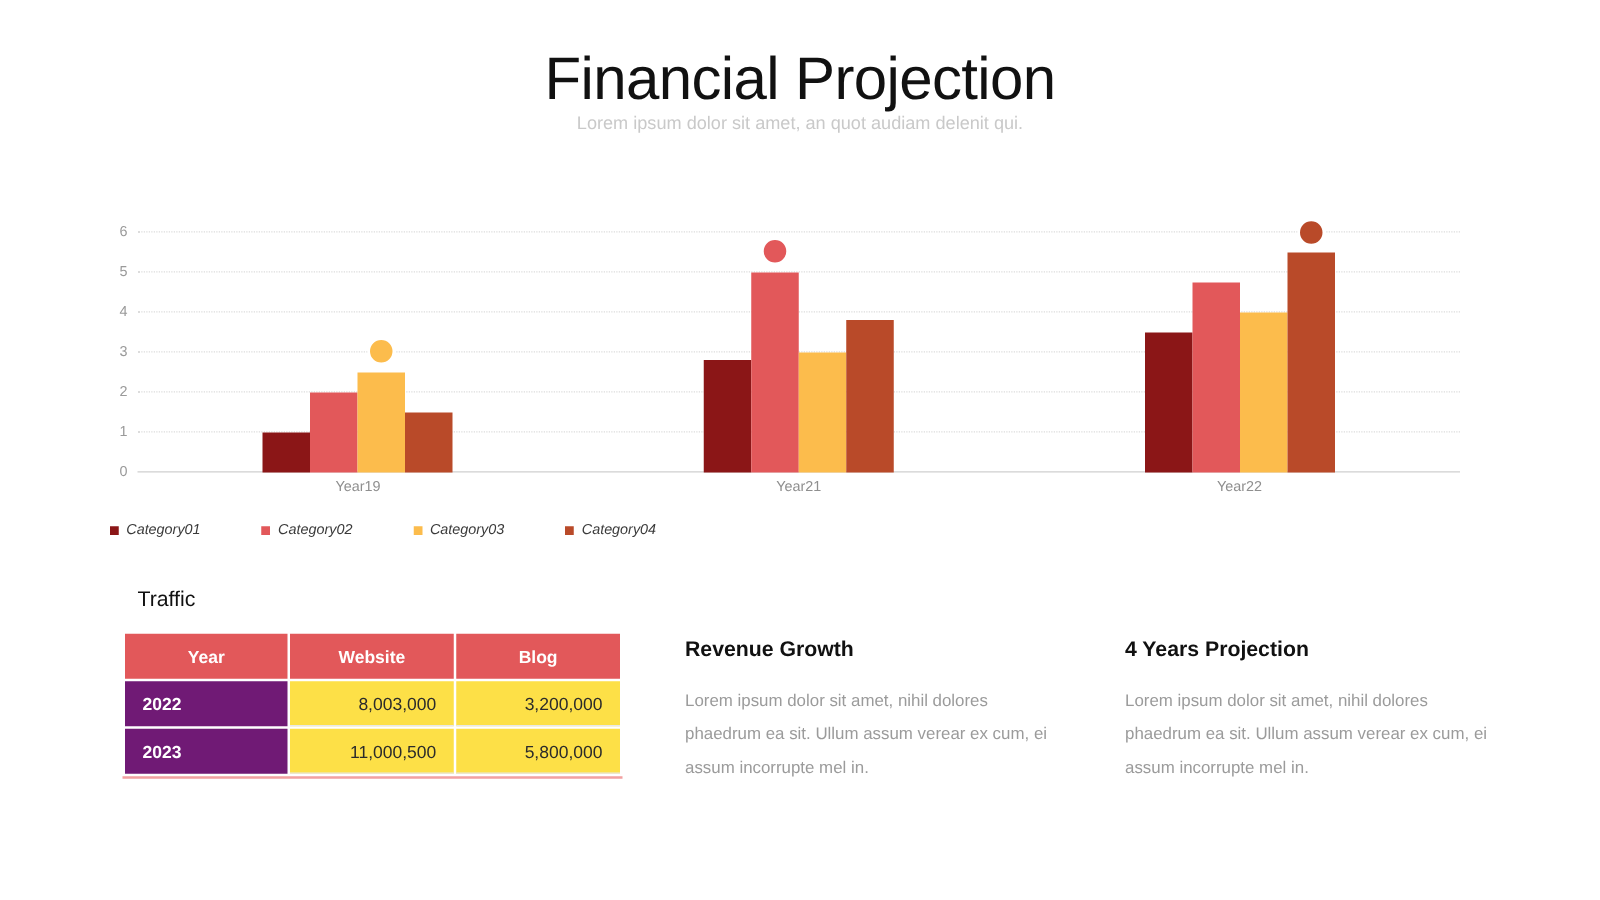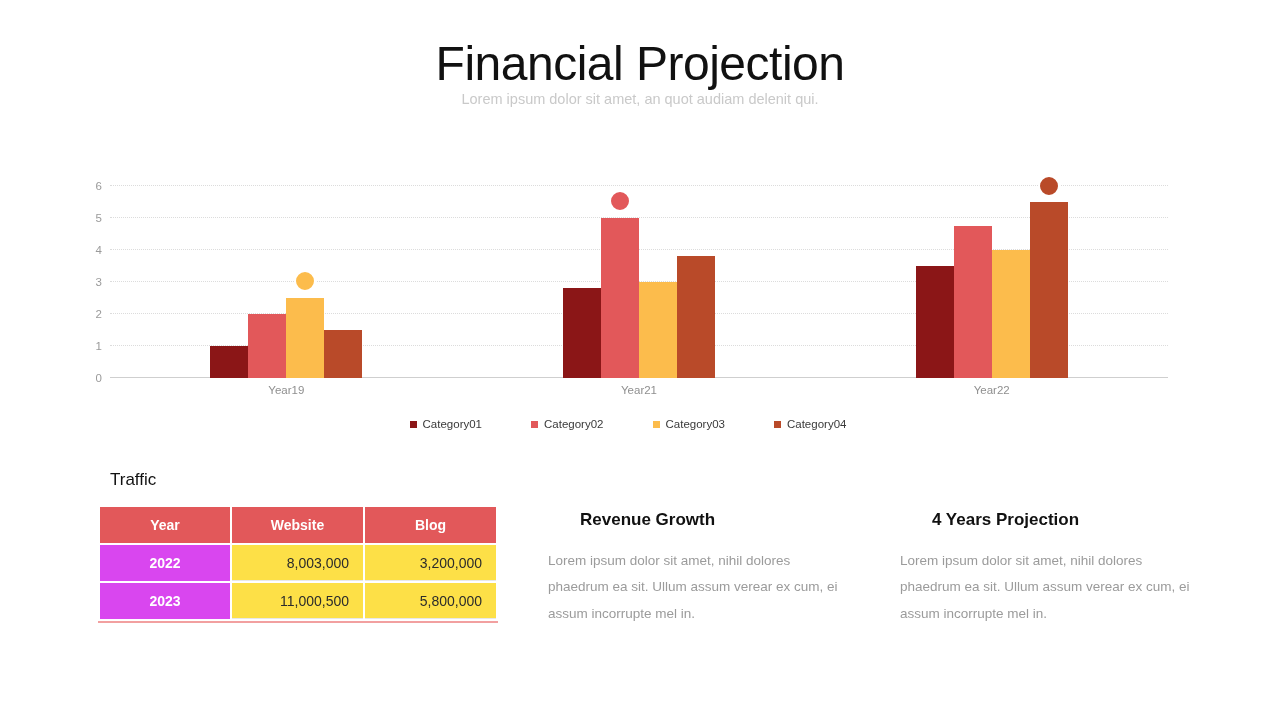--- a/index.html
+++ b/index.html
@@ -51,21 +51,21 @@
     transform: translate(-50%, -50%);
   }
   .xlabel {
     position: absolute; left: 0; right: 0; top: 198px;
     text-align: center; font-size: 11.5px; color: #8f8f8f;
   }
 
   
   .legend {
     position: absolute; left: 0; right: 0; top: 232px;
-    display: flex; justify-content: center; gap: 49px;
+    display: flex; gap: 49px; font-style: italic;
   }
   .legend-item { display: flex; align-items: center; gap: 6px; }
   .legend-swatch { width: 7px; height: 7px; display: inline-block; }
   .legend-label { font-size: 11.5px; color: #3a3a3a; }
 
   
   .traffic { position: absolute; left: 98px; top: 470px; width: 392px; }
   .traffic-title {
     font-size: 17px; font-weight: normal; color: #111; margin-bottom: 15px;
     padding-left: 12px;
@@ -74,35 +74,35 @@
     width: 392px; border-collapse: separate; border-spacing: 2px 2px;
     table-layout: fixed; border-bottom: 2px solid #f2a0a0;
   }
   table.traffic-table th, table.traffic-table td {
     height: 36px; font-size: 14px; padding: 0 14px;
   }
   th.th-cell {
     background: #e2585a; color: #fff; font-weight: bold; text-align: center;
   }
   td.year-cell {
-    background: #d946ef; color: #ffffff; font-weight: bold; text-align: center;
+    background: #701a75; color: #ffffff; font-weight: bold; 
   }
   td.num-cell {
     background: #fde047; color: #2b2b2b; text-align: right;
     border-bottom: 1px solid #e8e8e8;
   }
   col.c1 { width: 130px; }
   col.c2 { width: 131px; }
   col.c3 { width: 131px; }
 
   
   .col { position: absolute; width: 300px; }
   .col.one { left: 548px; top: 510px; }
   .col.two { left: 900px; top: 510px; }
-  .col-title { font-size: 17px; font-weight: bold; color: #111; margin-left: 32px; }
+  .col-title { font-size: 17px; font-weight: bold; color: #111; }
   .col-body {
     margin-top: 18px; font-size: 13.5px; line-height: 1.95; color: #9b9b9b;
   }
 </style>
 </head>
 <body>
 
 <div class="slide">
 
   <div class="header">

